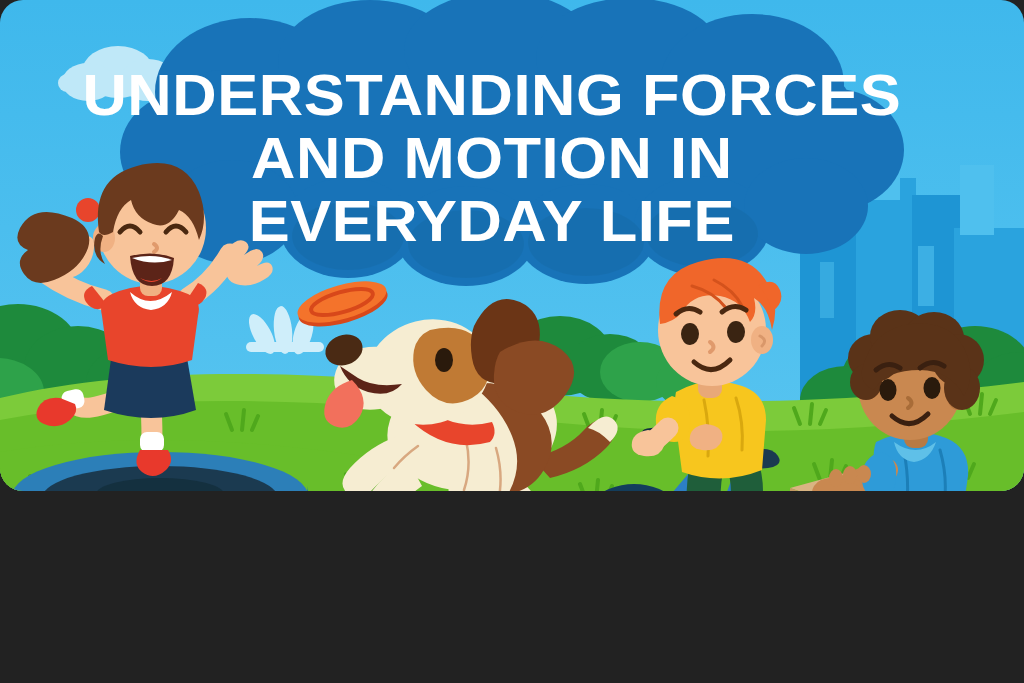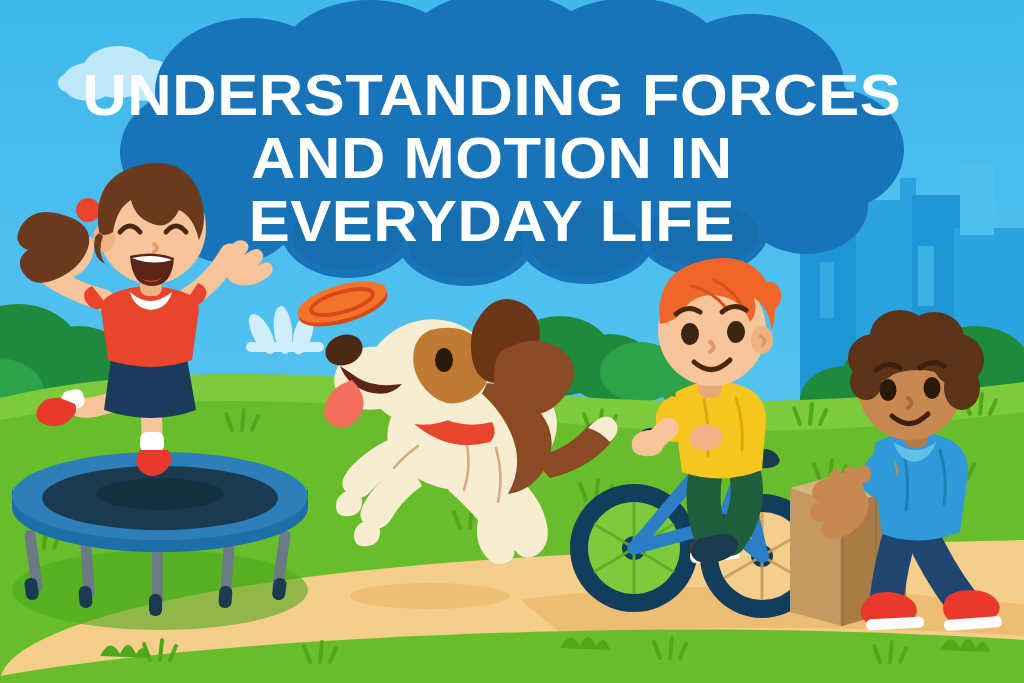--- a/index.html
+++ b/index.html
@@ -4,24 +4,25 @@
 <title>Understanding Forces and Motion in Everyday Life</title>
 <style>
   html, body {
     margin: 0;
     padding: 0;
     background: #222;
   }
   #poster {
     position: relative;
     width: 1024px;
-    height: 683px;
+    height: 491px;
     overflow: hidden;
     font-family: "Liberation Sans", "DejaVu Sans", sans-serif;
     user-select: none;
+    border-radius: 23px;
   }
   #poster svg {
     display: block;
     width: 1024px;
     height: 683px;
   }
   .ttl {
     font-family: "Liberation Sans Narrow", "Liberation Sans", "DejaVu Sans", sans-serif;
     font-weight: 700;
     fill: #ffffff;

